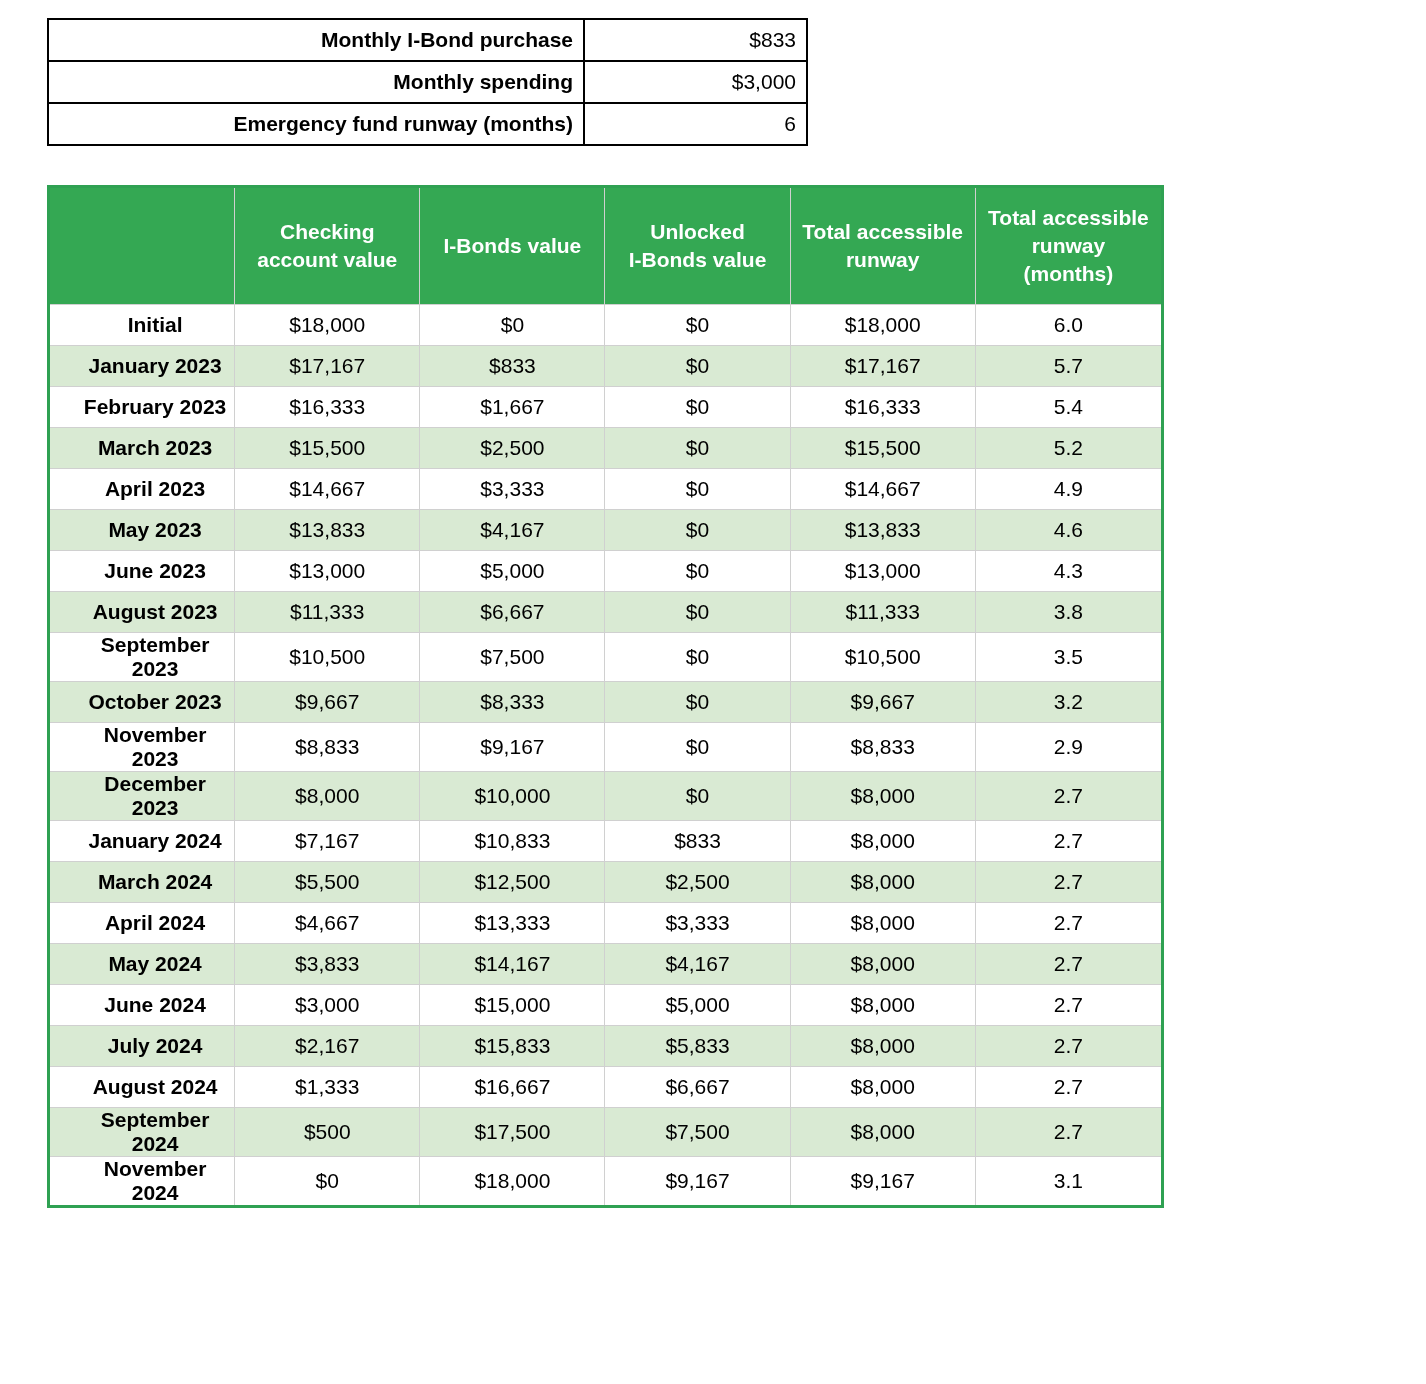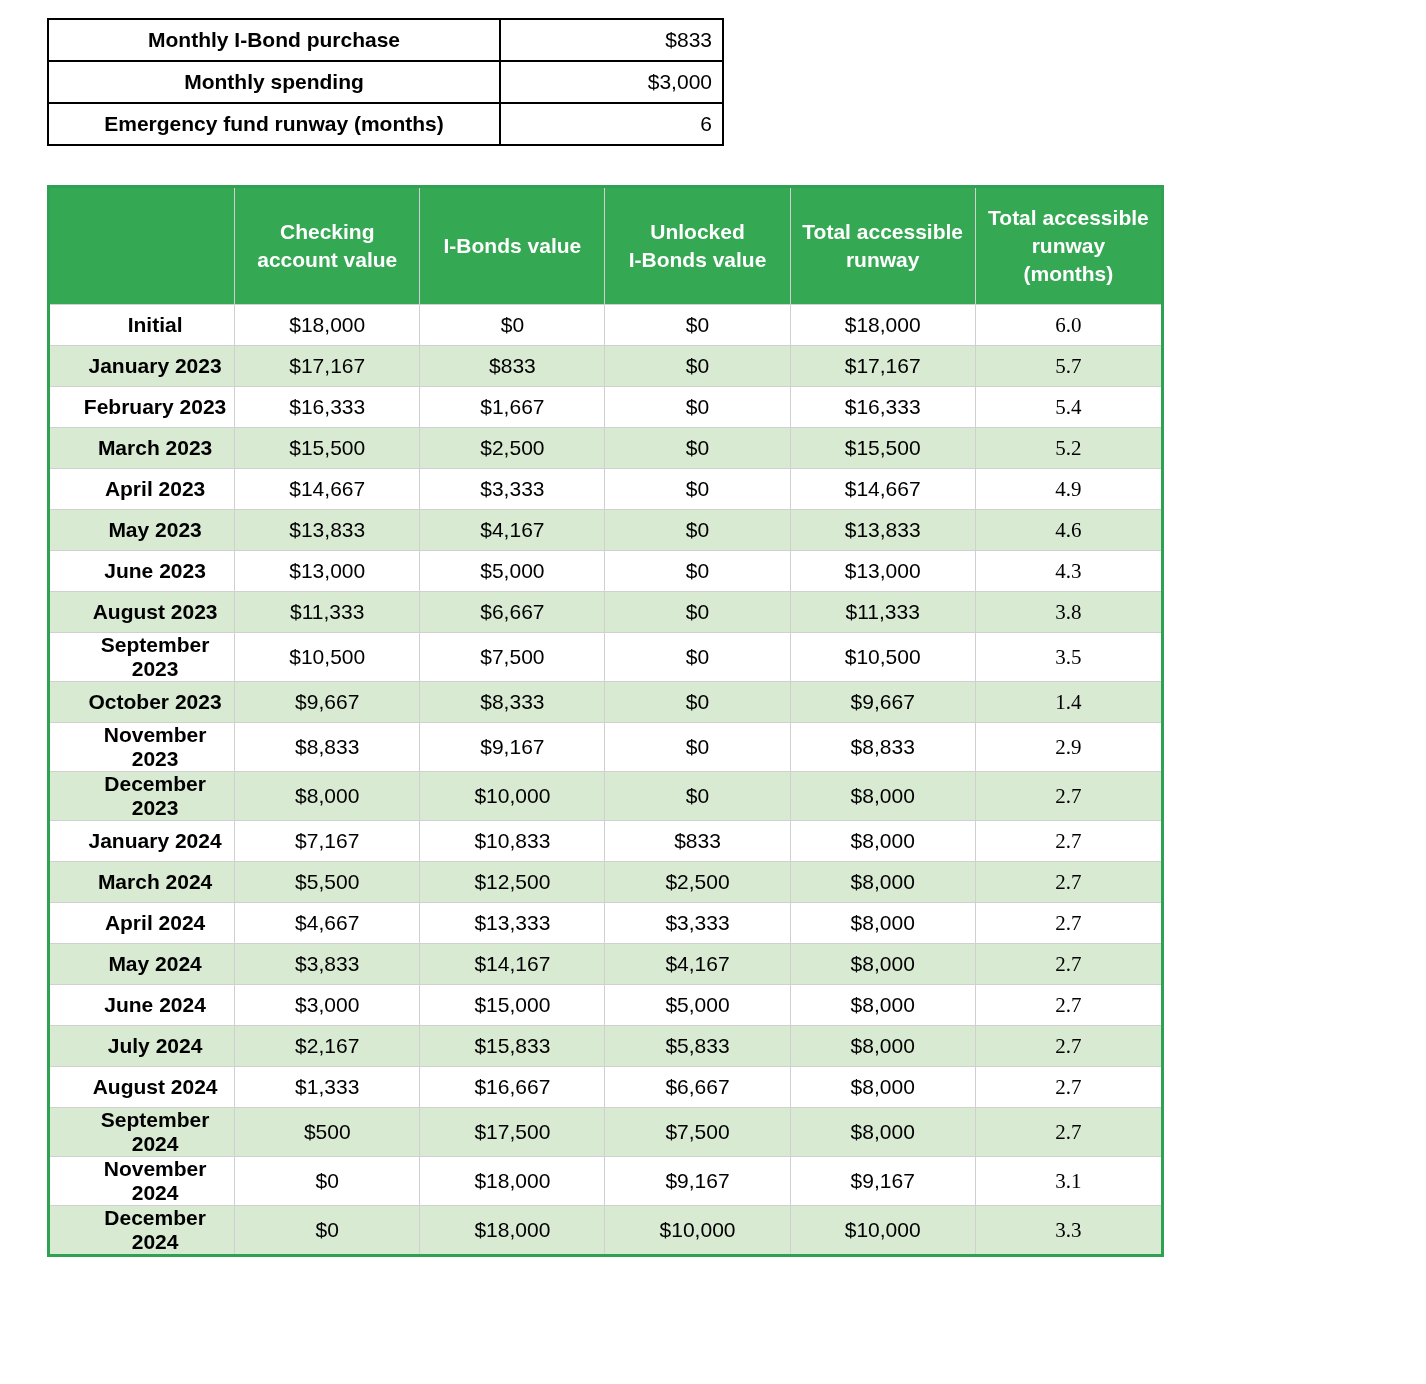--- a/index.html
+++ b/index.html
@@ -35,23 +35,23 @@
   }
   .params-table td {
     border: 2px solid #000000;
     height: 42px;
     font-size: 21px;
     padding: 0 10px;
     vertical-align: middle;
     background: #ffffff;
   }
   .params-table td.p-label {
-    width: 452px;
+    width: 536px;
     font-weight: bold;
-    text-align: center;
+    text-align: right;
   }
   .params-table td.p-value {
     width: 223px;
     text-align: right;
   }
 
   
   .main-table {
     position: absolute;
     left: 47px;
@@ -80,21 +80,21 @@
   .main-table td {
     height: 41px;
     font-size: 21px;
     text-align: center;
     vertical-align: middle;
     padding: 0 6px;
     background: #ffffff;
     border-right: 1px solid var(--grid-gray);
     border-bottom: 1px solid var(--grid-gray);
   }
-  .main-table td:last-child { border-right: none; font-family: Liberation Serif, serif; }
+  .main-table td:last-child { border-right: none; }
   .main-table tbody tr:last-child td { border-bottom: none; }
   .main-table tbody tr:nth-child(even) td { background: var(--stripe-green); }
   .main-table td.row-label { font-weight: bold; padding-left: 32px; }
 </style>
 </head>
 <body>
 
 <div class="page">
 
   <table class="params-table">
@@ -202,21 +202,21 @@
           <td>$0</td>
           <td>$10,500</td>
           <td>3.5</td>
         </tr>
         <tr>
           <td class="row-label">October 2023</td>
           <td>$9,667</td>
           <td>$8,333</td>
           <td>$0</td>
           <td>$9,667</td>
-          <td>1.4</td>
+          <td>3.2</td>
         </tr>
         <tr>
           <td class="row-label">November 2023</td>
           <td>$8,833</td>
           <td>$9,167</td>
           <td>$0</td>
           <td>$8,833</td>
           <td>2.9</td>
         </tr>
         <tr>
@@ -292,24 +292,16 @@
           <td>2.7</td>
         </tr>
         <tr>
           <td class="row-label">November 2024</td>
           <td>$0</td>
           <td>$18,000</td>
           <td>$9,167</td>
           <td>$9,167</td>
           <td>3.1</td>
         </tr>
-        <tr>
-          <td class="row-label">December 2024</td>
-          <td>$0</td>
-          <td>$18,000</td>
-          <td>$10,000</td>
-          <td>$10,000</td>
-          <td>3.3</td>
-        </tr>
       </tbody>
   </table>
 
 </div>
 
 </body></html>

